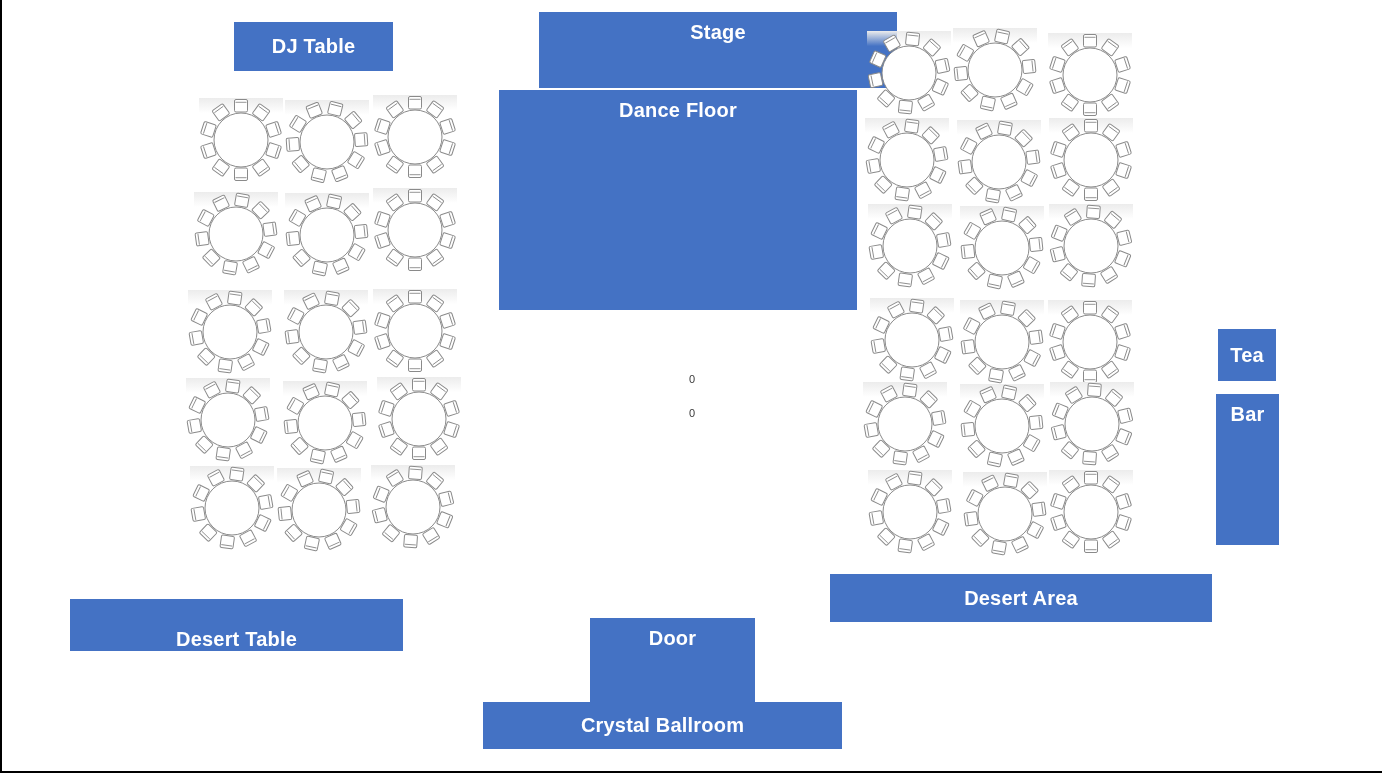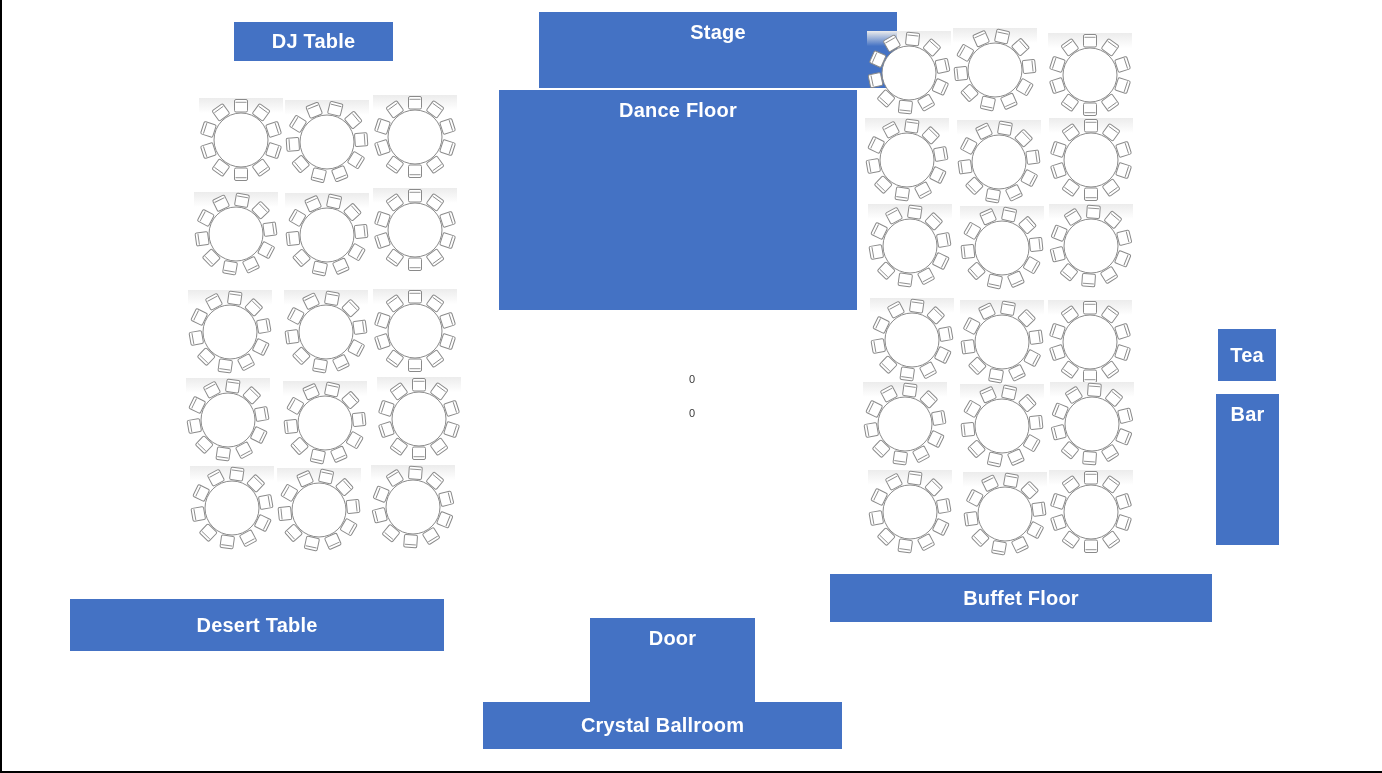--- a/index.html
+++ b/index.html
@@ -42,39 +42,39 @@
   }
   .table svg{display:block;}
   .table svg rect, .table svg circle{fill:#ffffff;stroke:#8a8a8a;stroke-width:1;}
   .table svg line{stroke:#8a8a8a;stroke-width:0.9;}
 </style>
 </head>
 <body>
 
 <div class="canvas">
 
-  <div class="zone" style="left: 232px; top: 22px; width: 159px; height: 39px;">
+  <div class="zone" style="left: 232px; top: 22px; width: 159px; height: 49px;">
     <span class="zlabel">DJ Table</span>
   </div>
   <div class="zone top" style="left: 497px; top: 12px; width: 358px; height: 76px; margin-left: 40px;">
     <span class="zlabel">Stage</span>
   </div>
   <div class="zone top" style="left: 497px; top: 90px; width: 358px; height: 220px; text-align: center;">
     <span class="zlabel">Dance Floor</span>
   </div>
   <div class="zone" style="left: 1216px; top: 329px; width: 58px; height: 52px;">
     <span class="zlabel">Tea</span>
   </div>
   <div class="zone top" style="left: 1214px; top: 394px; width: 63px; height: 151px;">
     <span class="zlabel">Bar</span>
   </div>
   <div class="zone" style="left: 828px; top: 574px; width: 382px; height: 48px;">
-    <span class="zlabel">Buffet Floor</span>
+    <span class="zlabel">Desert Area</span>
   </div>
-  <div class="zone" style="left: 68px; top: 599px; width: 374px; height: 52px;">
+  <div class="zone" style="left: 68px; top: 599px; width: 333px; height: 52px; align-items: flex-end;">
     <span class="zlabel">Desert Table</span>
   </div>
   <div class="zone top" style="left: 588px; top: 602px; width: 165px; height: 91px; margin-top: 16px;">
     <span class="zlabel">Door</span>
   </div>
   <div class="zone" style="left: 481px; top: 702px; width: 359px; height: 47px;">
     <span class="zlabel">Crystal Ballroom</span>
   </div>
 
   <div id="tables">

